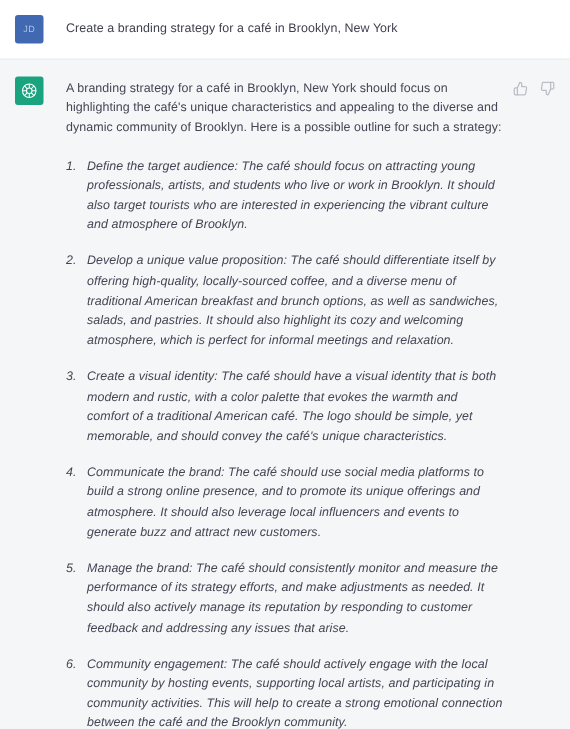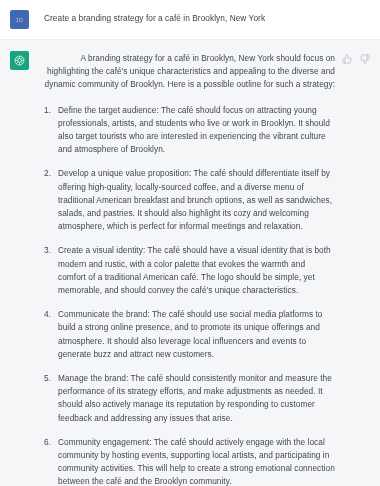--- a/index.html
+++ b/index.html
@@ -95,35 +95,35 @@
   }
 
   .para {
     margin: 0 0 11px 0;
   }
   .para:last-child {
     margin-bottom: 0;
   }
   .para-intro {
     margin-bottom: 12px;
-    text-align: right;
   }
 
   
   ol.steps {
     margin: 0 0 11px 0;
     padding: 0;
     list-style: none;
     counter-reset: step;
   }
   ol.steps > li {
     counter-increment: step;
     position: relative;
     padding-left: 14px;
     margin-bottom: 11px;
+    font-style: italic;
   }
   ol.steps > li:last-child {
     margin-bottom: 0;
   }
   ol.steps > li::before {
     content: counter(step) ".";
     position: absolute;
     left: 0;
     top: 0;
     color: #434654;

